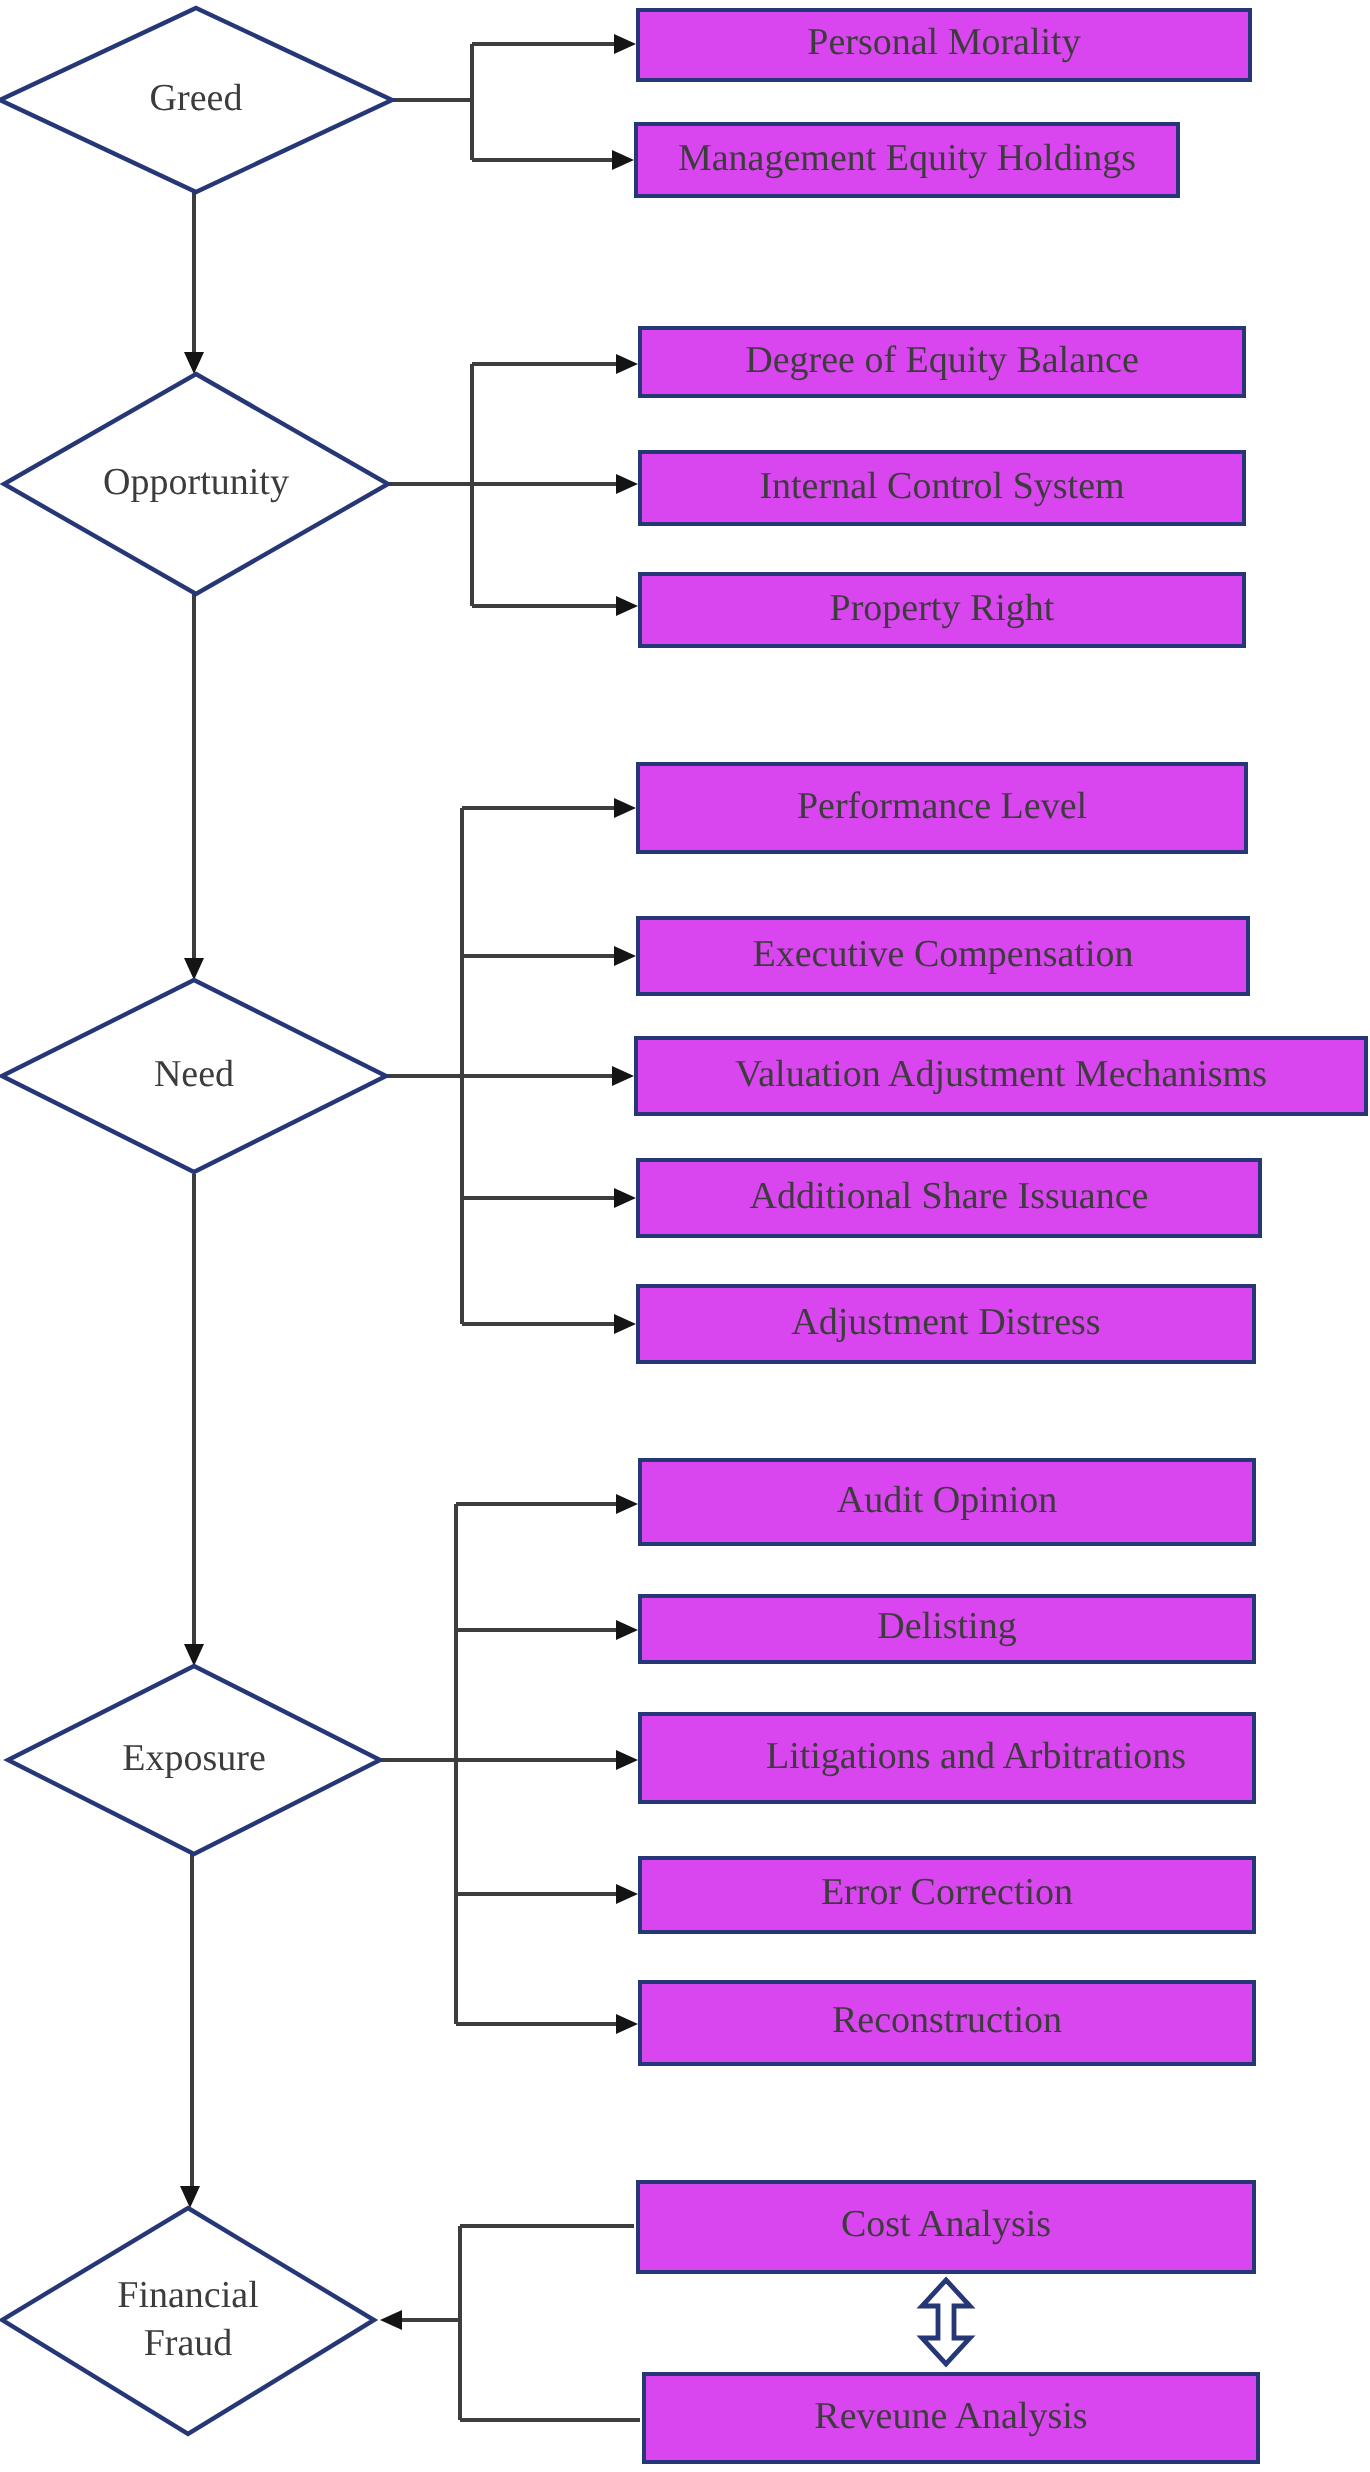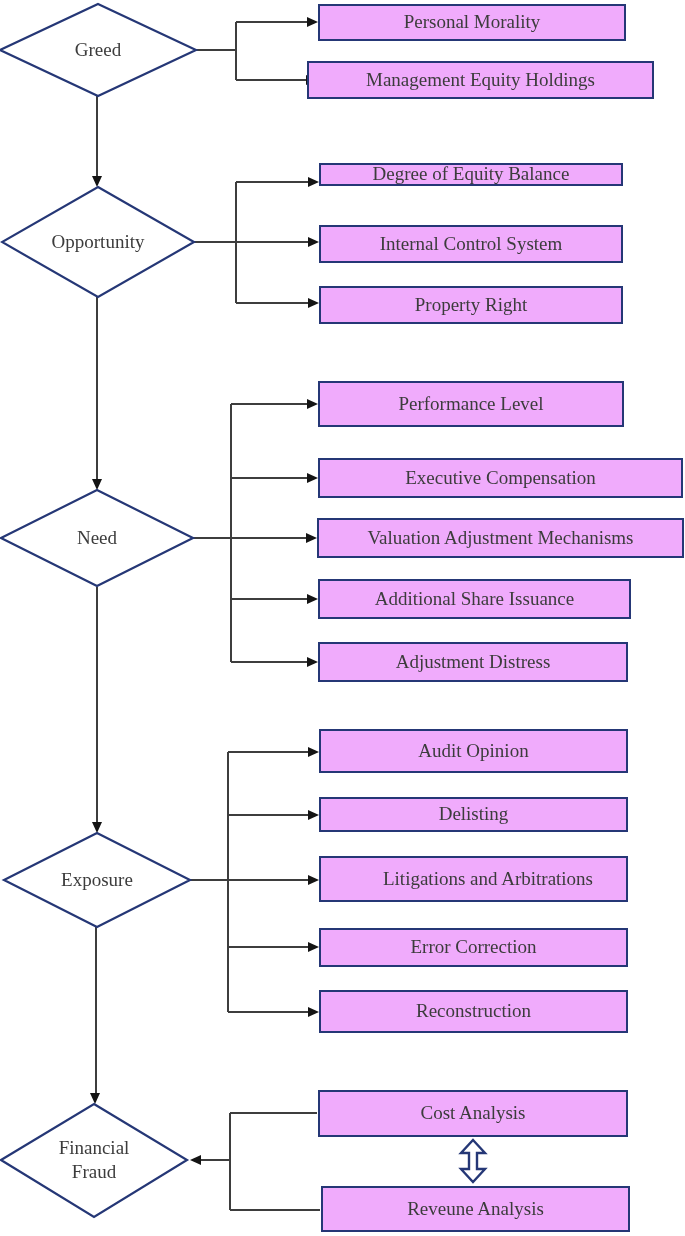--- a/index.html
+++ b/index.html
@@ -8,21 +8,21 @@
     width:685px;height:1236px;
     background:#ffffff;
     font-family:"Liberation Serif","DejaVu Serif",serif;
     color:#3c3c3c;
     overflow:hidden;
   }
   #wires{position:absolute;left:0;top:0;width:685px;height:1236px;}
   .box{
     position:absolute;
     border:2px solid #253776;
-    background:#f0abfc;
+    background:#d946ef;
     display:flex;align-items:center;justify-content:center;
     font-size:19px;line-height:1.1;
     text-align:center;
     box-sizing:border-box;
     white-space:nowrap;
   }
   .dlabel{
     position:absolute;
     transform:translate(-50%,-50%);
     font-size:19px;line-height:1.25;
@@ -88,28 +88,28 @@
     <polygon fill="#ffffff" stroke="#253776" stroke-width="2.4" stroke-linejoin="miter" points="473,1140 485,1153 477,1153 477,1169 485,1169 473,1182 461,1169 469,1169 469,1153 461,1153"></polygon>
   </svg>
 
   <div class="dlabel" style="left:98px;top:50px;">Greed</div>
   <div class="dlabel" style="left:98px;top:242px;">Opportunity</div>
   <div class="dlabel" style="left:97px;top:538px;">Need</div>
   <div class="dlabel" style="left:97px;top:880px;">Exposure</div>
   <div class="dlabel wrap" style="left:94px;top:1160px;">Financial Fraud</div>
 
   <div class="box" style="left:318px;top:4px;width:308px;height:37px;">Personal Morality</div>
-  <div class="box" style="left:307px;top:61px;width:347px;height:38px;text-align:right;">Management Equity Holdings</div>
+  <div class="box" style="left:317px;top:61px;width:273px;height:38px;text-align:right;">Management Equity Holdings</div>
 
-  <div class="box" style="left:319px;top:163px;width:304px;height:23px;">Degree of Equity Balance</div>
+  <div class="box" style="left:319px;top:163px;width:304px;height:36px;">Degree of Equity Balance</div>
   <div class="box" style="left:319px;top:286px;width:304px;height:38px;">Property Right</div>
   <div class="box" style="left:319px;top:225px;width:304px;height:38px;">Internal Control System</div>
 
   <div class="box" style="left:318px;top:381px;width:306px;height:46px;">Performance Level</div>
-  <div class="box" style="left:318px;top:458px;width:365px;height:40px;">Executive Compensation</div>
+  <div class="box" style="left:318px;top:458px;width:307px;height:40px;">Executive Compensation</div>
   <div class="box" style="left:317px;top:518px;width:367px;height:40px;">Valuation Adjustment Mechanisms</div>
   <div class="box" style="left:318px;top:579px;width:313px;height:40px;">Additional Share Issuance</div>
   <div class="box" style="left:318px;top:642px;width:310px;height:40px;">Adjustment Distress</div>
 
   <div class="box" style="left:319px;top:729px;width:309px;height:44px;">Audit Opinion</div>
   <div class="box" style="left:319px;top:797px;width:309px;height:35px;">Delisting</div>
   <div class="box" style="left:319px;top:856px;width:309px;height:46px;padding-left:29px;">Litigations and Arbitrations</div>
   <div class="box" style="left:319px;top:928px;width:309px;height:39px;">Error Correction</div>
   <div class="box" style="left:319px;top:990px;width:309px;height:43px;">Reconstruction</div>
 

